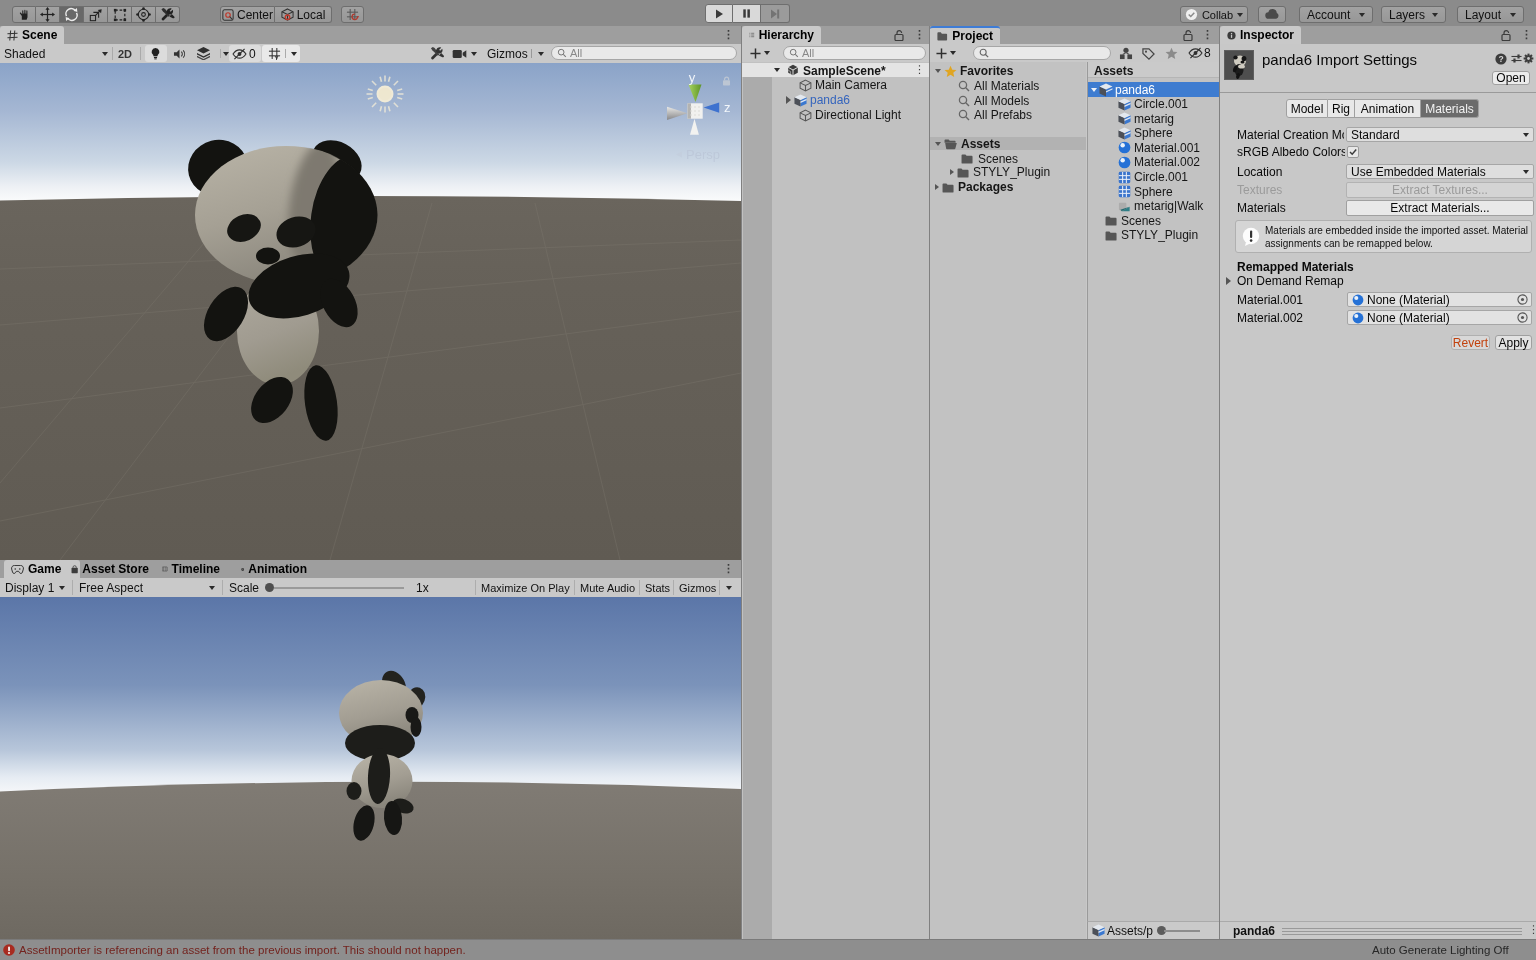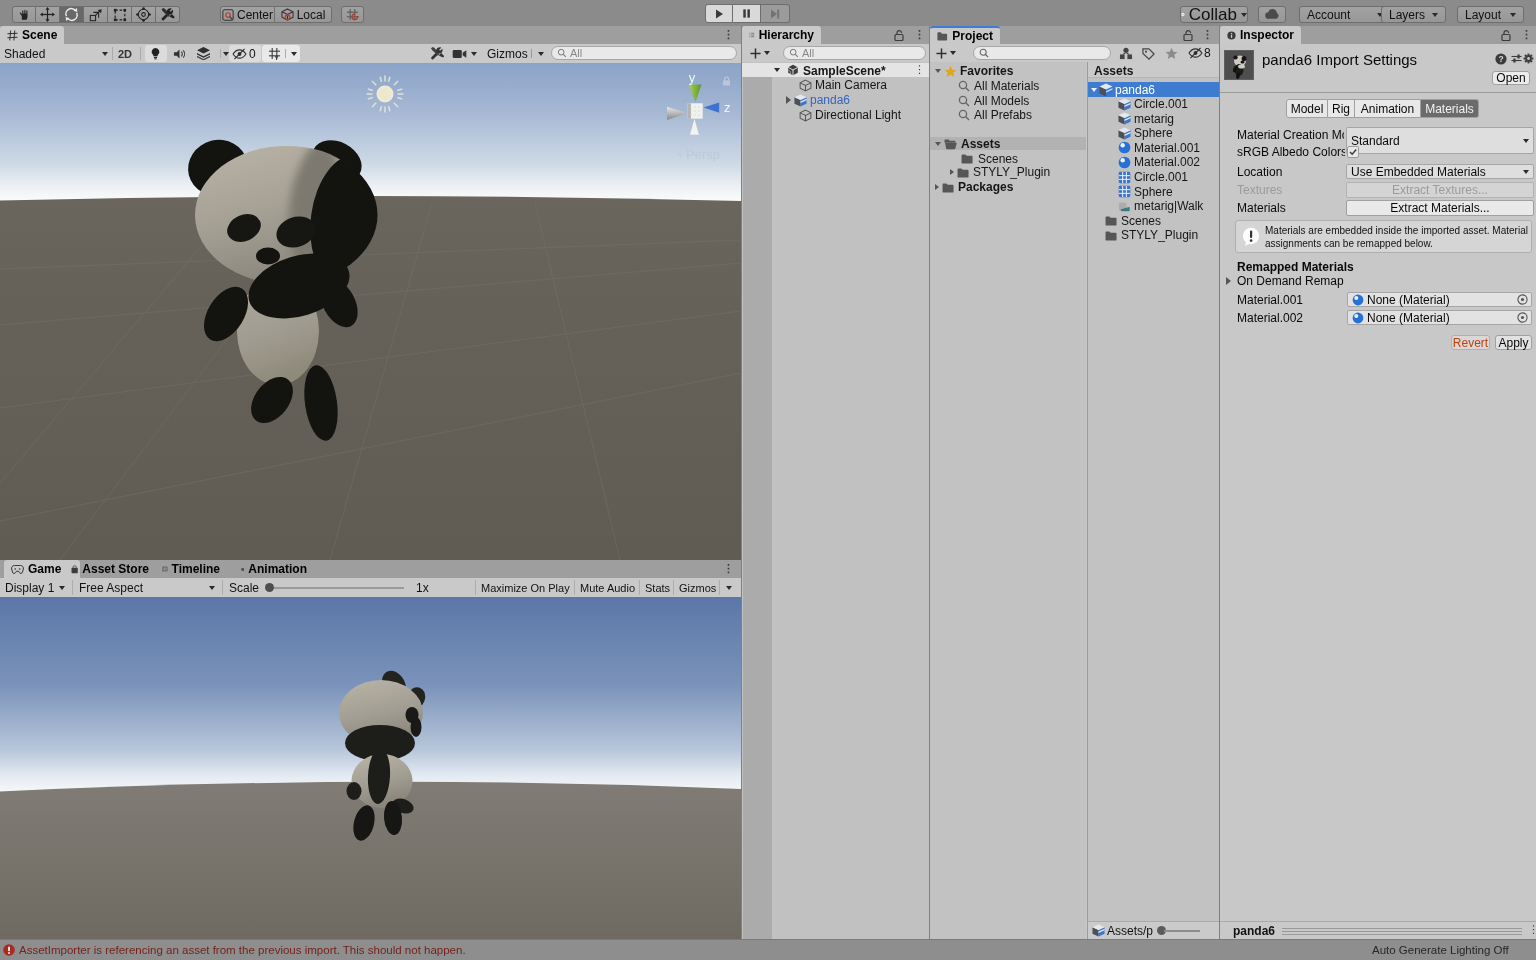--- a/index.html
+++ b/index.html
@@ -150,29 +150,29 @@
         <path d="M2 1.5 L8 6 L2 10.5 Z" fill="#737373"></path>
         <rect x="8.2" y="1.5" width="2" height="9" fill="#737373"></rect>
       </svg>
   </div>
 
   <div class="tbtn single" style="left:1180px;width:68px;gap:4px;">
     <svg width="13" height="13" viewBox="0 0 14 14">
         <circle cx="7" cy="7" r="6" fill="#efefef"></circle>
         <path d="M4 7 L6.2 9.2 L10 5" fill="none" stroke="#8b8b8b" stroke-width="1.6"></path>
       </svg>
-    <span style="font-size:17px;">Collab</span>
+    <span style="font-size:11px;">Collab</span>
       <span class="caret"></span>
   </div>
   <div class="tbtn single" style="left:1258px;width:28px;">
     <svg width="15" height="11" viewBox="0 0 16 11">
         <path d="M4 10 a3.5 3.5 0 0 1 -.4-7 A4.6 4.6 0 0 1 12.6 4 A3.2 3.2 0 0 1 12 10 Z" fill="#4a4a4a"></path>
       </svg>
   </div>
-  <div class="tbtn single" style="left:1299px;width:92px;justify-content:space-between;padding:0 7px;">
+  <div class="tbtn single" style="left:1299px;width:74px;justify-content:space-between;padding:0 7px;">
     <span style="font-size:12px;">Account</span>
       <span class="caret"></span>
   </div>
   <div class="tbtn single" style="left:1381px;width:65px;justify-content:space-between;padding:0 7px;">
     <span style="font-size:12px;">Layers</span>
       <span class="caret"></span>
   </div>
   <div class="tbtn single" style="left:1457px;width:67px;justify-content:space-between;padding:4px 7px;">
     <span style="font-size:12px;">Layout</span>
       <span class="caret"></span>
@@ -888,21 +888,21 @@
       </svg>
     <div class="ibtn" style="left:272px;top:27px;width:38px;height:14px;background:#ececec;">Open</div>
     <div class="abs" style="left:0;top:48px;width:317px;height:1px;background:#9a9a9a;"></div>
 
     <div class="ibtn" style="left:66px;top:55px;width:42px;height:19px;border-radius:3px 0 0 3px;background:#e8e8e8;">Model</div>
     <div class="ibtn" style="left:108px;top:55px;width:27px;height:19px;border-radius:0;border-left:none;background:#e8e8e8;">Rig</div>
     <div class="ibtn" style="left:135px;top:55px;width:66px;height:19px;border-radius:0;border-left:none;background:#e8e8e8;">Animation</div>
     <div class="ibtn" style="left:201px;top:55px;width:58px;height:19px;border-radius:0 3px 3px 0;border-left:none;background:#6b6b6b;color:#f2f2f2;">Materials</div>
 
     <div class="ilabel" style="left:17px;top:84px;width:107px;overflow:hidden;white-space:nowrap;">Material Creation Mode</div>
-    <div class="ifield" style="left:126px;top:83px;width:188px;height:27px;justify-content:space-between;">
+    <div class="ifield" style="left:126px;top:83px;width:188px;height:15px;justify-content:space-between;">
         <span>Standard</span>
         <span class="caret"></span>
       </div>
     <div class="ilabel" style="left:17px;top:101px;width:108px;overflow:hidden;white-space:nowrap;">sRGB Albedo Colors</div>
     <div class="abs" style="left:127px;top:102px;width:12px;height:12px;background:#e8e8e8;border:1px solid #9b9b9b;border-radius:2px;">
       <svg width="10" height="10" viewBox="0 0 10 10" style="margin:0 0 0 0;">
           <path d="M2 5 L4.2 7.2 L8.2 2.6" fill="none" stroke="#3c3c3c" stroke-width="1.5"></path>
         </svg>
     </div>
     <div class="ilabel" style="left:17px;top:121px;">Location</div>

